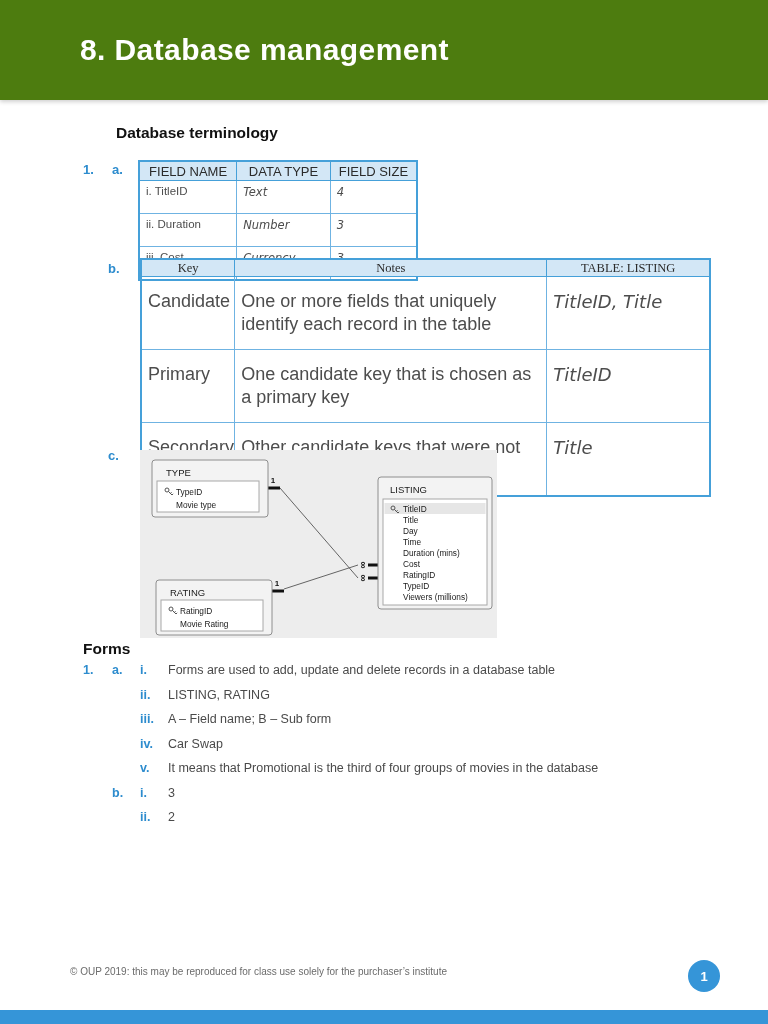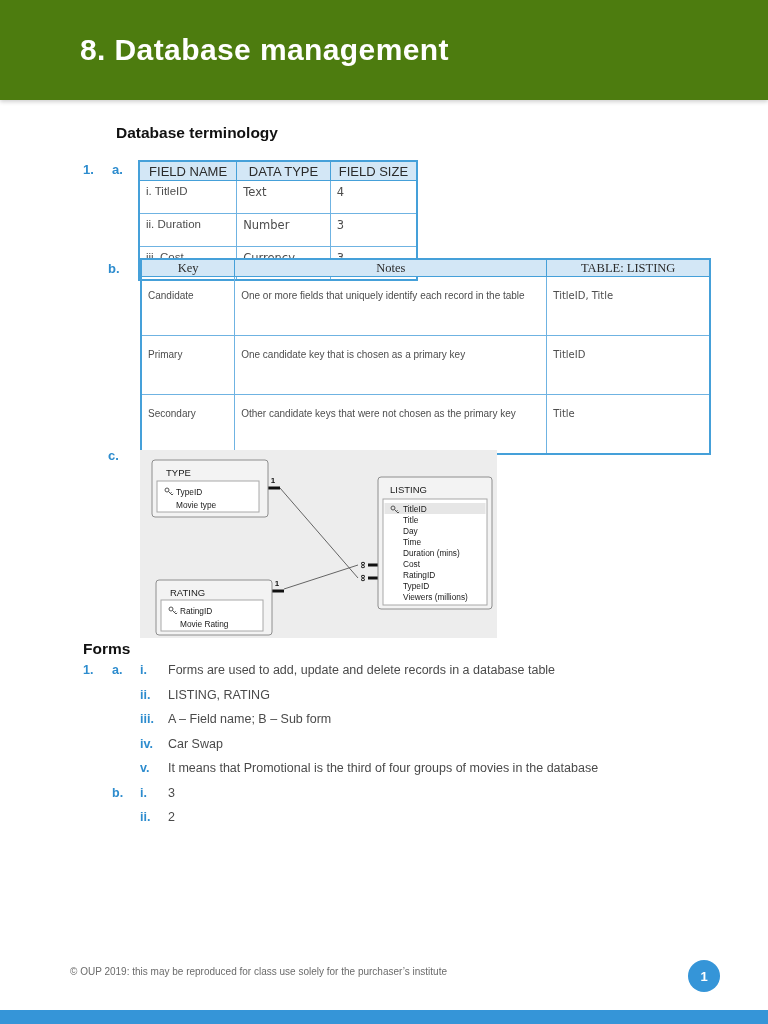--- a/index.html
+++ b/index.html
@@ -18,40 +18,40 @@
   }
   .bottom-bar {
     position:absolute; left:0; top:1010px; width:768px; height:14px;
     background:#3595d8;
   }
   
   .abs { position:absolute; }
   .h2 { font-size:15.5px; font-weight:bold; color:#111; }
   .blue-label { color:#2d8cce; font-weight:bold; font-size:13px; }
   .hand {
-    font-family:"DejaVu Sans", sans-serif; 
+    font-family:"DejaVu Sans", sans-serif; font-style:italic;
     font-size:11px; color:#222;
   }
   
   table { border-collapse:collapse; table-layout:fixed; }
   .dbtable { border:2px solid #45a0d9; }
   .dbtable th {
     background:#d3e7f6; font-weight:normal; color:#2b2b2b;
     border:1px solid #45a0d9; text-align:center; padding:0 4px;
   }
   .dbtable td {
     border:1px solid #6fb3e2; color:#4d4d4d; text-align:left;
     vertical-align:top; padding:13px 6px;
   }
   #table1 { position:absolute; left:138px; top:160px; width:280px; }
   #table1 th { font-size:13px; height:18px; }
   #table1 td { font-size:11.5px; height:15px; padding-top:4px; }
   #table2 { position:absolute; left:140px; top:258px; width:571px; }
   #table2 th { font-size:12.5px; height:16px;font-family:Liberation Serif, serif; }
-  #table2 td { font-size:10px; line-height:1.28; height:32px; }
+  #table2 td { font-size:18px; line-height:1.28; height:32px; }
   
   .diagram {
     position:absolute; left:140px; top:450px; width:357px; height:188px;
     background:#ededed;
   }
   .dg-name { font-size:9.5px; fill:#1a1a1a; }
   .dg-field { font-size:8.3px; fill:#1a1a1a; }
   .dg-one { font-size:8px; font-weight:bold; fill:#111; }
   .dg-many { font-size:10px; font-weight:bold; fill:#111; }
   

